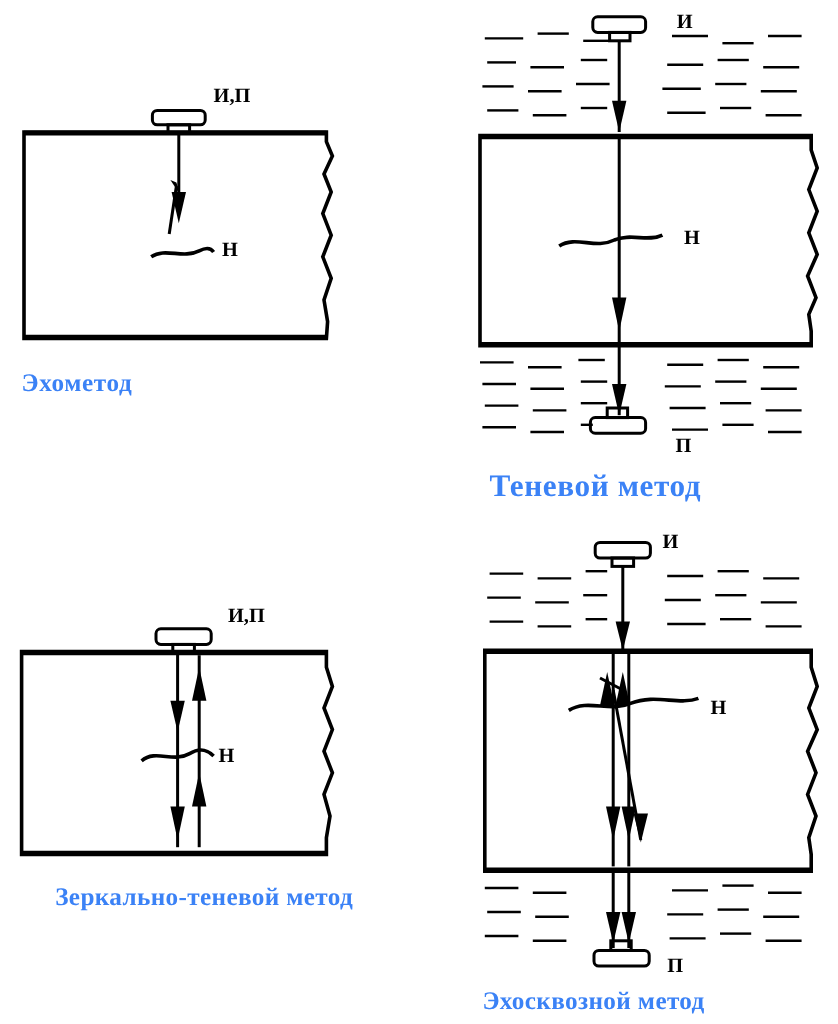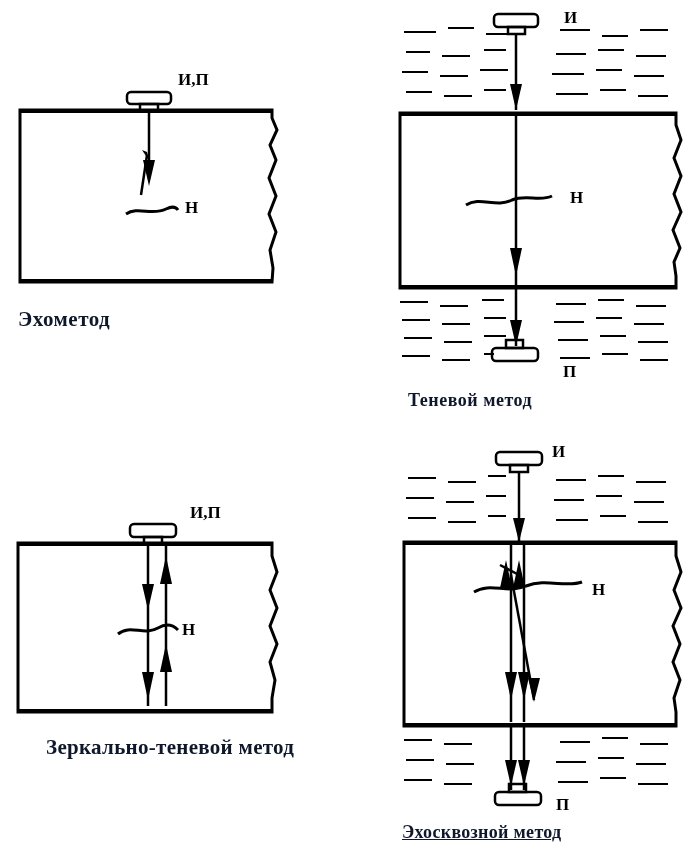--- a/index.html
+++ b/index.html
@@ -19,27 +19,27 @@
     position: absolute;
     width: 698px;
     height: 853px;
     top: 0;
     left: 0;
   }
   .caption {
     position: absolute;
     font-family: "Liberation Serif", serif;
     font-weight: bold;
-    color: #0f172a;
+    color: #3b82f6;
     white-space: nowrap;
   }
   .cap-echo      { left: 18px;  top: 307px; font-size: 21px; letter-spacing: 0.5px; }
-  .cap-shadow    { left: 408px; top: 390px; font-size: 18px; letter-spacing: 0.5px; font-family: Liberation Serif, serif; }
+  .cap-shadow    { left: 408px; top: 390px; font-size: 26px; letter-spacing: 0.5px; font-family: Liberation Serif, serif; }
   .cap-mirror    { left: 8px;   top: 735px; font-size: 21px; letter-spacing: 0.3px; margin-left: 38px; }
-  .cap-through   { left: 402px; top: 822px; font-size: 18px; letter-spacing: 0.3px; text-decoration: underline; }
+  .cap-through   { left: 402px; top: 822px; font-size: 21px; letter-spacing: 0.3px; }
 
   .lbl {
     position: absolute;
     font-family: "Liberation Serif", serif;
     font-size: 17px;
     font-weight: bold;
     white-space: nowrap;
   }
 
   

